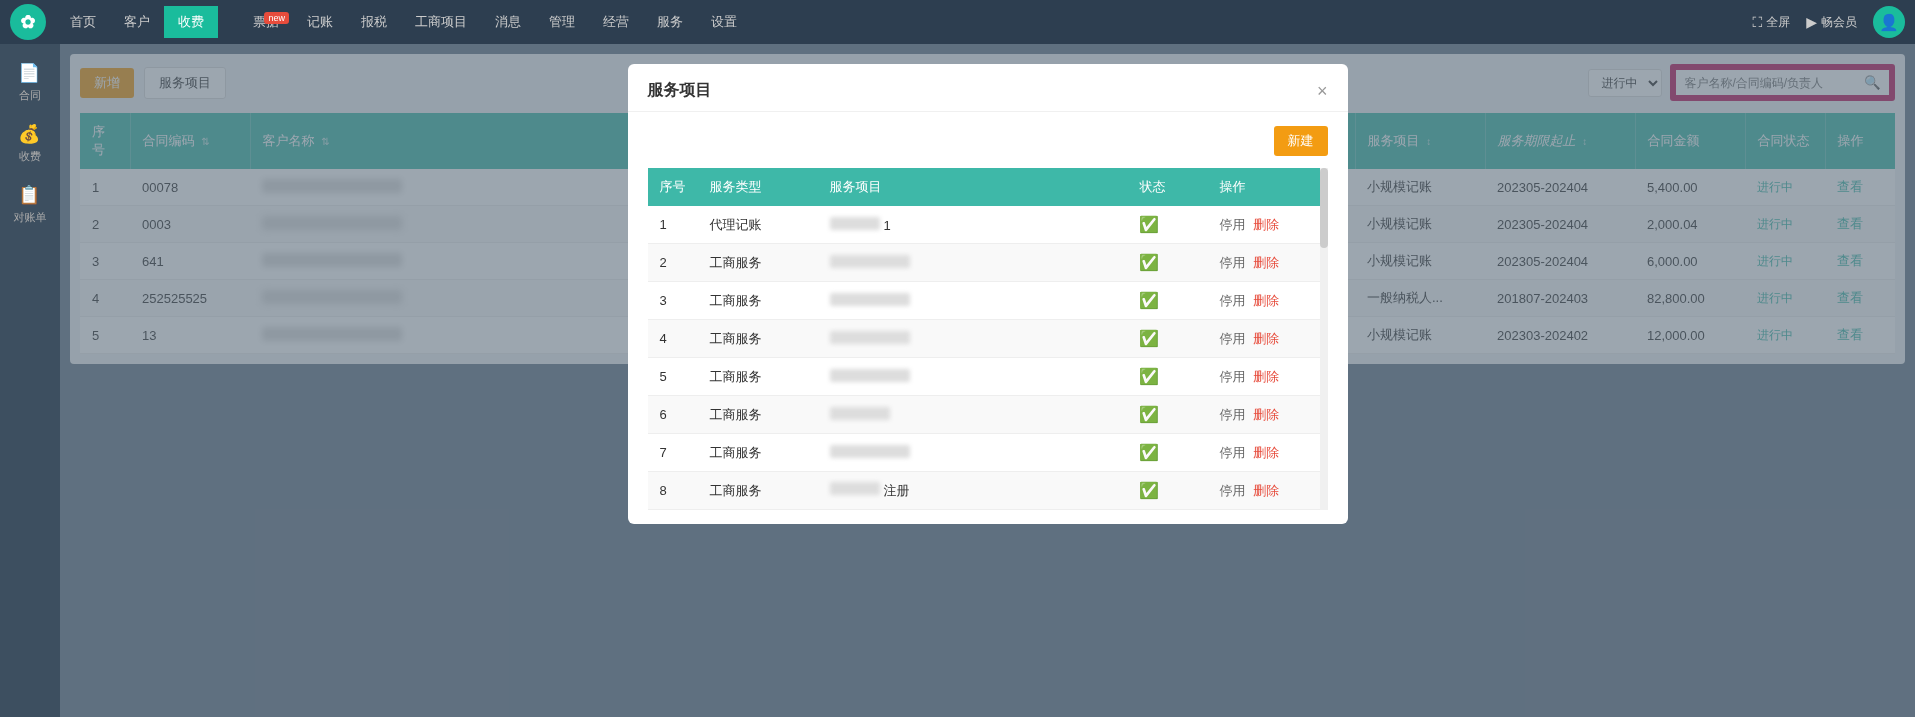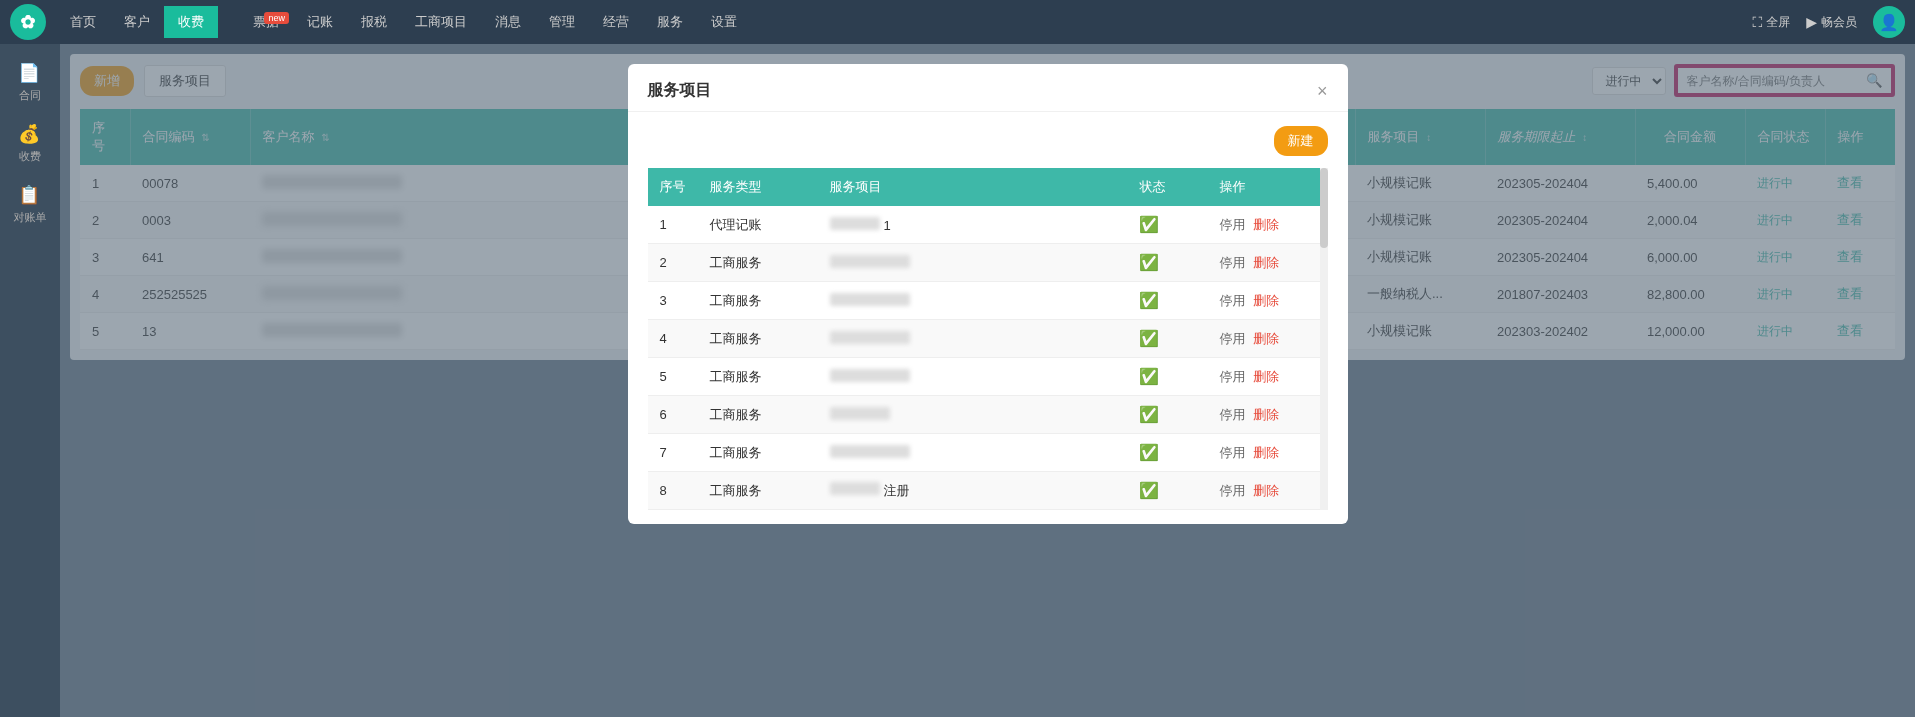--- a/index.html
+++ b/index.html
@@ -125,21 +125,21 @@
       display: flex;
       align-items: center;
       gap: 10px;
       margin-bottom: 12px;
     }
     .btn-orange {
       background: #f39c12;
       color: white;
       border: none;
       padding: 6px 14px;
-      border-radius: 13px;
+      border-radius: 3px;
       cursor: pointer;
       font-size: 13px;
     }
     .btn-default {
       background: white;
       color: #333;
       border: 1px solid #ddd;
       padding: 6px 14px;
       border-radius: 3px;
       cursor: pointer;
@@ -155,21 +155,21 @@
       border: 1px solid #ddd;
       background: white;
       padding: 5px 8px;
       border-radius: 3px;
       font-size: 12px;
       color: #333;
     }
     .search-box {
       display: flex;
       align-items: center;
-      border: 4px solid #be185d;
+      border: 6px solid #be185d;
       background: white;
       border-radius: 3px;
       overflow: hidden;
     }
     .search-input {
       border: none;
       outline: none;
       padding: 5px 8px;
       font-size: 12px;
       width: 180px;
@@ -393,21 +393,21 @@
       </div>
 
       <table class="data-table">
         <thead>
           <tr>
             <th style="width:50px;">序号</th>
             <th style="width:120px;">合同编码 <span class="sort-icon">⇅</span></th>
             <th>客户名称 <span class="sort-icon">⇅</span></th>
             <th style="width:130px;">服务项目 <span class="sort-icon">↕</span></th>
             <th style="width:150px;font-style:italic;">服务期限起止 <span class="sort-icon">↕</span></th>
-            <th style="width:110px;text-align:center;">合同金额</th>
+            <th style="width:110px;">合同金额</th>
             <th style="width:80px;">合同状态</th>
             <th style="width:70px;">操作</th>
           </tr>
         </thead>
         <tbody id="table-body">
         <tr>
     <td>1</td>
     <td>00078</td>
     <td><span style="display:inline-block;width:140px;height:14px;background:#ddd;border-radius:2px;filter:blur(3px);"></span></td>
     <td>小规模记账</td>

